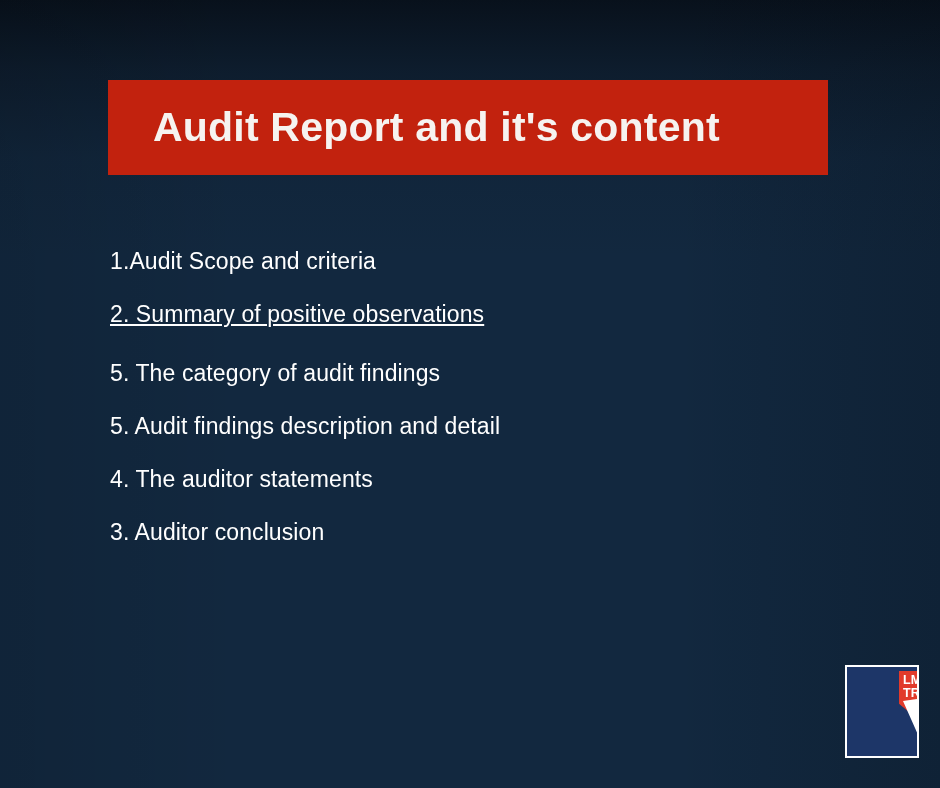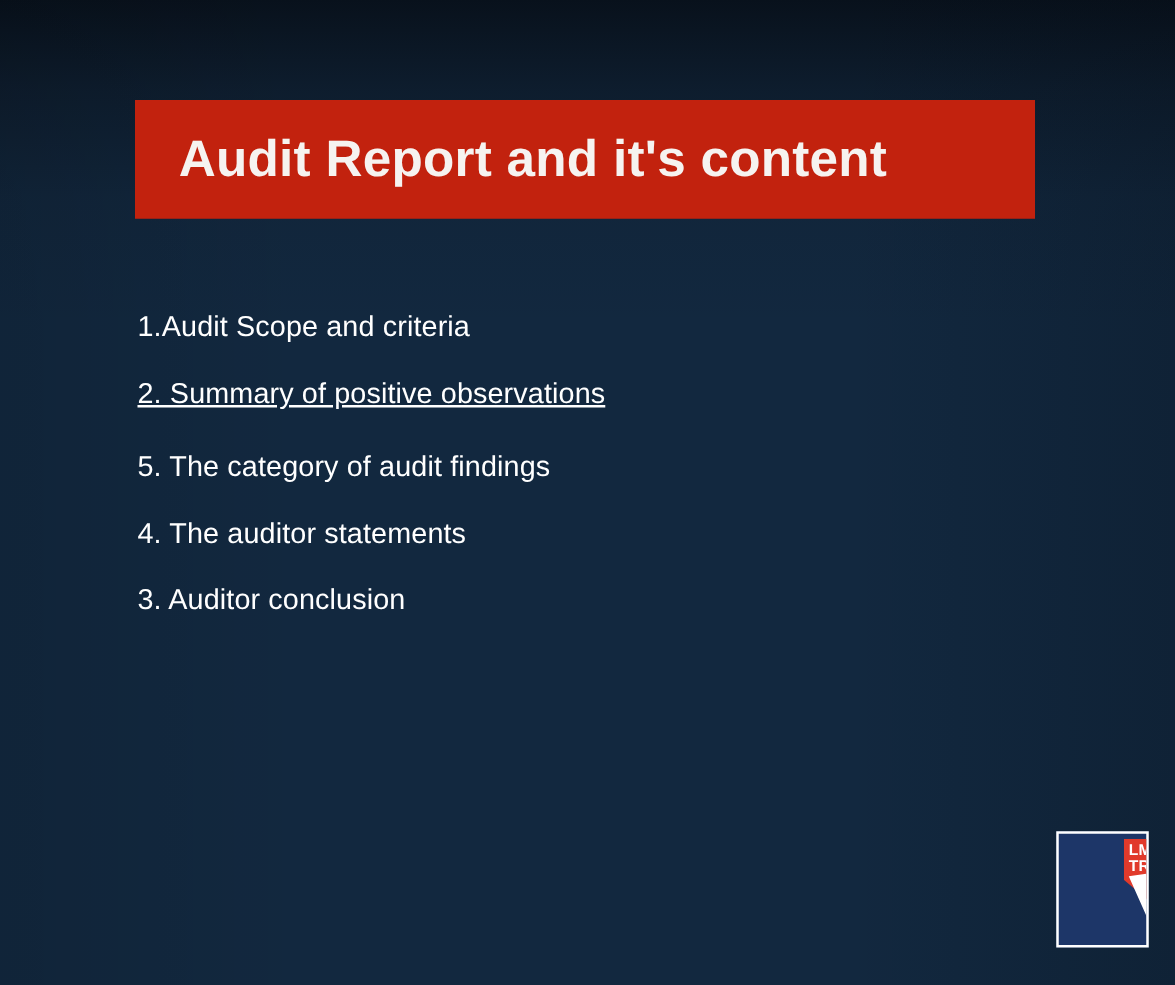--- a/index.html
+++ b/index.html
@@ -51,21 +51,21 @@
     top: 80px;
     width: 720px;
     height: 95px;
     background: #c2220e;
     z-index: 3;
     display: flex;
     align-items: center;
   }
   #title-text {
     margin: 0;
-    padding: 0 0 0 35px;
+    padding: 0 0 0 45px;
     color: #f6f3f0;
     font-size: 41px;
     font-weight: bold;
     line-height: 1.05;
     letter-spacing: 0.2px;
     white-space: nowrap;
     font-family: "Liberation Sans", sans-serif;
   }
 
   
@@ -158,20 +158,21 @@
 <div id="slide">
 
   <div id="title-banner">
     <h1 id="title-text">Audit Report and it's content</h1>
   </div>
 
   <ul id="content-list">
     <li class="list-item">1.Audit Scope and criteria</li>
     <li class="list-item gap-after">2. Summary of positive observations</li>
     <li class="list-item">5. The category of audit findings</li>
+    <li class="list-item">5. Audit findings description and detail</li>
     <li class="list-item">4. The auditor statements</li>
     <li class="list-item">3. Auditor conclusion</li>
   </ul>
 
   <div id="logo">
     <div id="logo-inner">
       <div id="logo-red-shape"></div>
       <div id="logo-wordmark">
         <span>LMS</span><br>
         <span>TRG</span>

